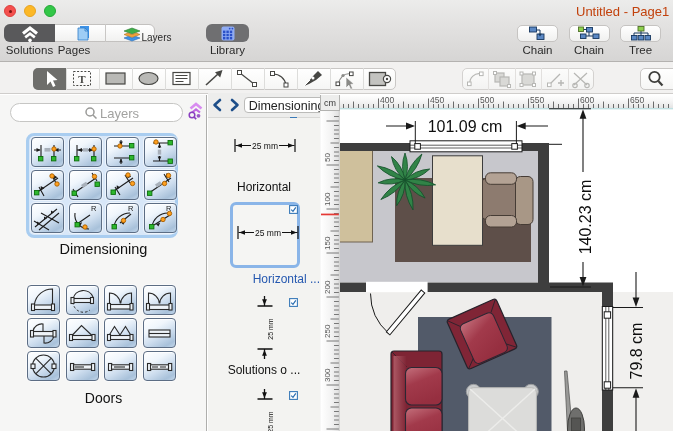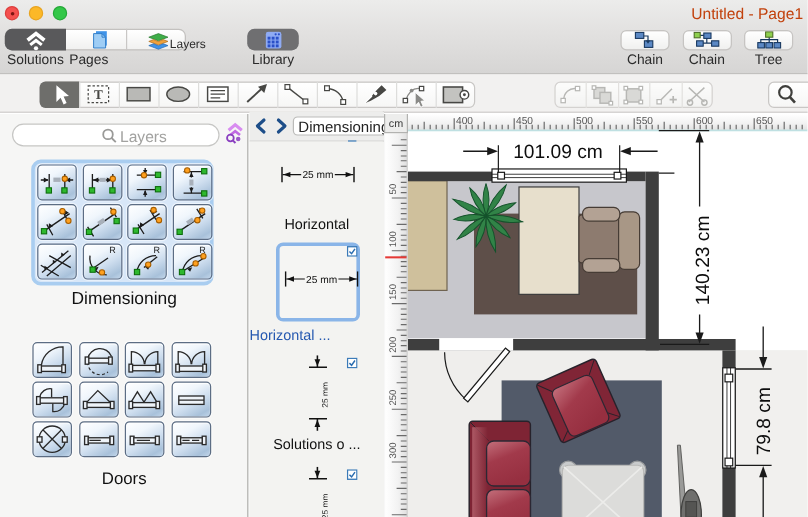--- a/index.html
+++ b/index.html
@@ -436,21 +436,21 @@
 <svg style="position:absolute;left:237px;top:226px" width="62" height="13" viewBox="0 0 62 13">
     <path d="M1,0 V13 M61,0 V13" stroke="#111" stroke-width="1.2"></path>
     <path d="M1.5,6.5 H17 M45,6.5 H60.5" stroke="#111" stroke-width="1"></path>
     <path d="M2,6.5 l6,-2.2 v4.4 z M60,6.5 l-6,-2.2 v4.4 z" fill="#111"></path>
     <text x="31" y="9.5" font-size="8.5" fill="#111" text-anchor="middle">25 mm</text>
   </svg>
 <svg style="position:absolute;left:288.5px;top:204.5px" width="9" height="9" viewBox="0 0 9 9">
     <rect x="0.6" y="0.6" width="7.8" height="7.8" fill="#ffffff" stroke="#3a7ab8" stroke-width="1.1"></rect>
     <path d="M2.2,4.6 L4,6.4 L6.8,2.4" fill="none" stroke="#2a6db0" stroke-width="1.2"></path>
   </svg>
-<div style="position:absolute;left:208px;top:272px;width:112px;text-align:left;font-size:12px;color:#2558b0;">Horizontal ...</div>
+<div style="position:absolute;left:208px;top:272px;width:112px;text-align:right;font-size:12px;color:#2558b0;">Horizontal ...</div>
 <svg style="position:absolute;left:257px;top:296px" width="16" height="66" viewBox="0 0 16 66">
     <path d="M7.5,0 V9.5 M0.5,10 H15.5" stroke="#111" stroke-width="1.3"></path>
     <path d="M7.5,9.3 l-2.4,-6 h4.8 z" fill="#111"></path>
     <text x="5" y="38" font-size="7" fill="#111" transform="rotate(-90 8 30)" text-anchor="middle">25 mm</text>
     <path d="M0.5,53 H15.5 M7.5,53.5 V63" stroke="#111" stroke-width="1.3"></path>
     <path d="M7.5,53.8 l-2.4,6 h4.8 z" fill="#111"></path>
   </svg>
 <svg style="position:absolute;left:288.5px;top:297.5px" width="9" height="9" viewBox="0 0 9 9">
     <rect x="0.6" y="0.6" width="7.8" height="7.8" fill="#ffffff" stroke="#3a7ab8" stroke-width="1.1"></rect>
     <path d="M2.2,4.6 L4,6.4 L6.8,2.4" fill="none" stroke="#2a6db0" stroke-width="1.2"></path>

